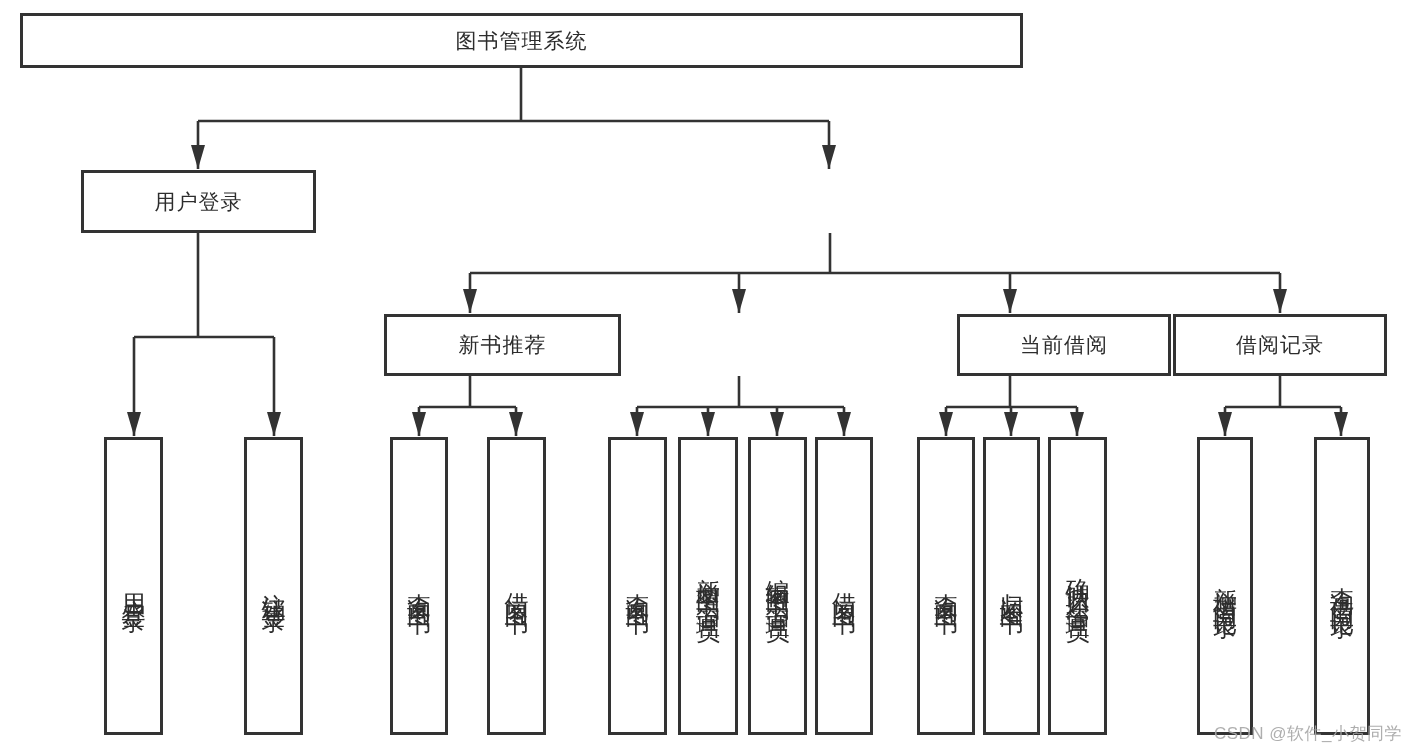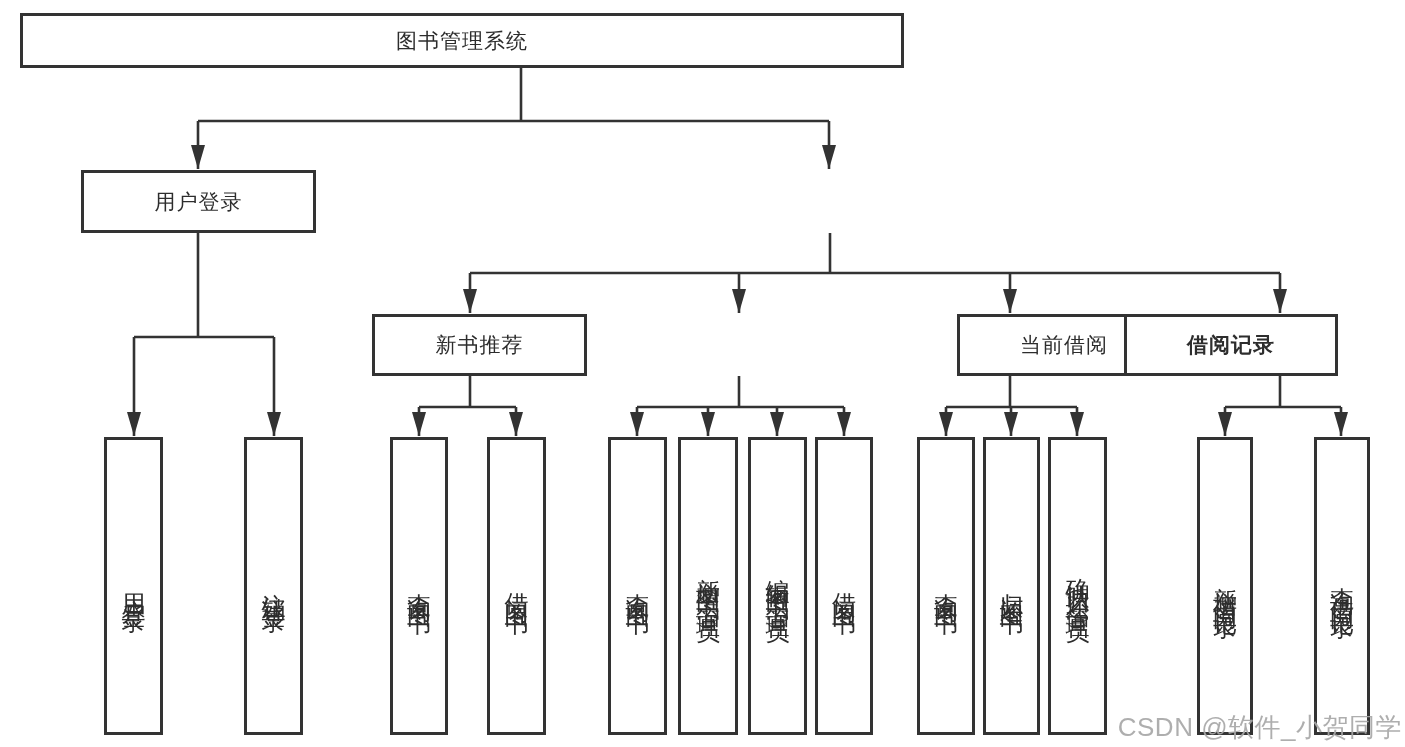--- a/index.html
+++ b/index.html
@@ -39,47 +39,47 @@
     letter-spacing: 1px;
   }
   .vbox {
     writing-mode: vertical-rl;
     text-orientation: mixed;
     font-size: 24px;
     letter-spacing: 6px;
     line-height: 1;
   }
   
-  .root-box  { left: 20px;  top: 13px;  width: 884px; height: 55px; font-family: Liberation Serif, serif; }
+  .root-box  { left: 20px;  top: 13px;  width: 1003px; height: 55px; font-family: Liberation Serif, serif; }
   .l2-a      { left: 81px;  top: 170px; width: 235px;  height: 63px; }
   .l2-b      { left: 712px; top: 170px; width: 236px;  height: 63px; }
   .l3        { top: 314px;  height: 62px; }
-  .l3-a      { left: 372px;  width: 215px; }
+  .l3-a      { left: 384px;  width: 237px; }
   .l3-b      { left: 632px;  width: 215px; }
   .l3-c      { left: 957px;  width: 214px; }
-  .l3-d      { left: 1124px; width: 214px; font-weight: bold; }
+  .l3-d      { left: 1173px; width: 214px; }
   .leaf      { top: 437px;  height: 298px; }
   .leaf-1a   { left: 104px;  width: 59px; }
   .leaf-1b   { left: 244px;  width: 59px; }
   .leaf-2a   { left: 390px;  width: 58px; }
   .leaf-2b   { left: 487px;  width: 59px; }
   .leaf-3a   { left: 608px;  width: 59px; }
   .leaf-3b   { left: 678px;  width: 60px; }
   .leaf-3c   { left: 748px;  width: 59px; }
   .leaf-3d   { left: 815px;  width: 58px; }
   .leaf-4a   { left: 917px;  width: 58px; }
   .leaf-4b   { left: 983px;  width: 57px; }
   .leaf-4c   { left: 1048px; width: 59px; }
   .leaf-5a   { left: 1197px; width: 56px; }
   .leaf-5b   { left: 1314px; width: 56px; }
   .watermark {
     position: absolute;
     right: 3px;
     bottom: 2px;
-    font-size: 26px;
+    font-size: 17px;
     color: var(--watermark);
     opacity: 0.92;
     z-index: 10;
     letter-spacing: 0.5px;
     white-space: nowrap;
   }
 </style>
 </head>
 <body>
 

